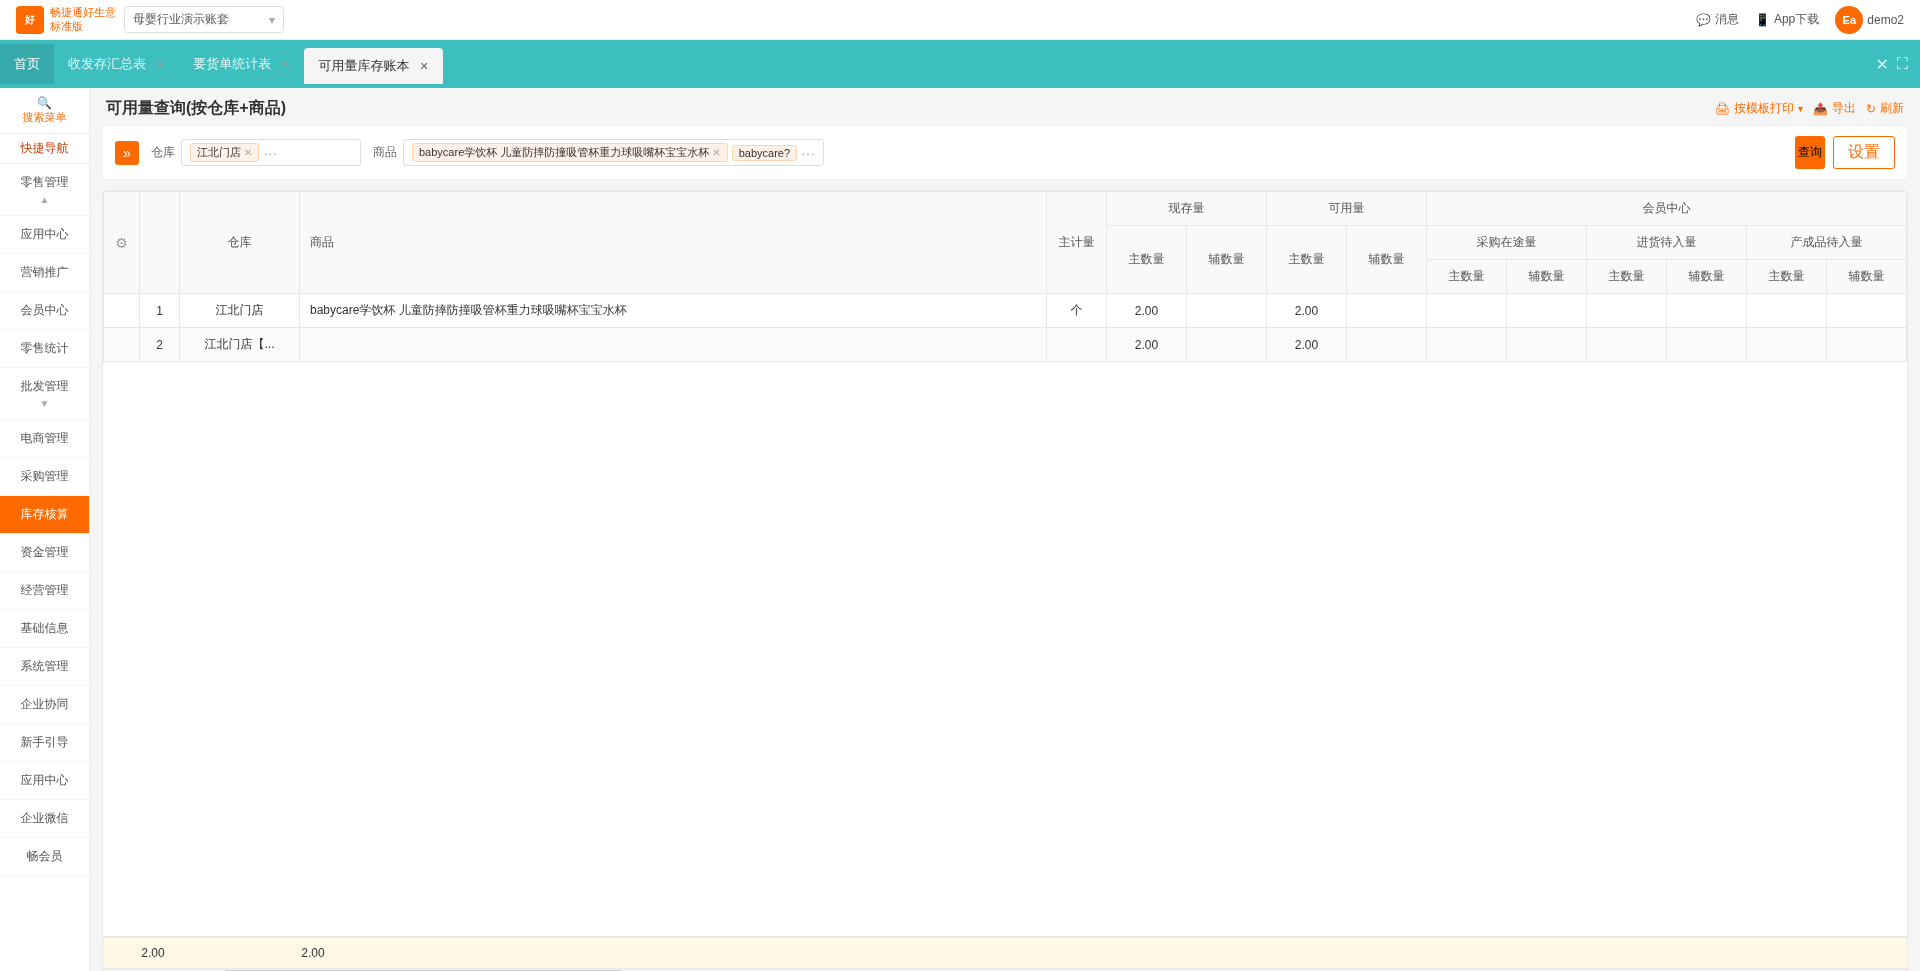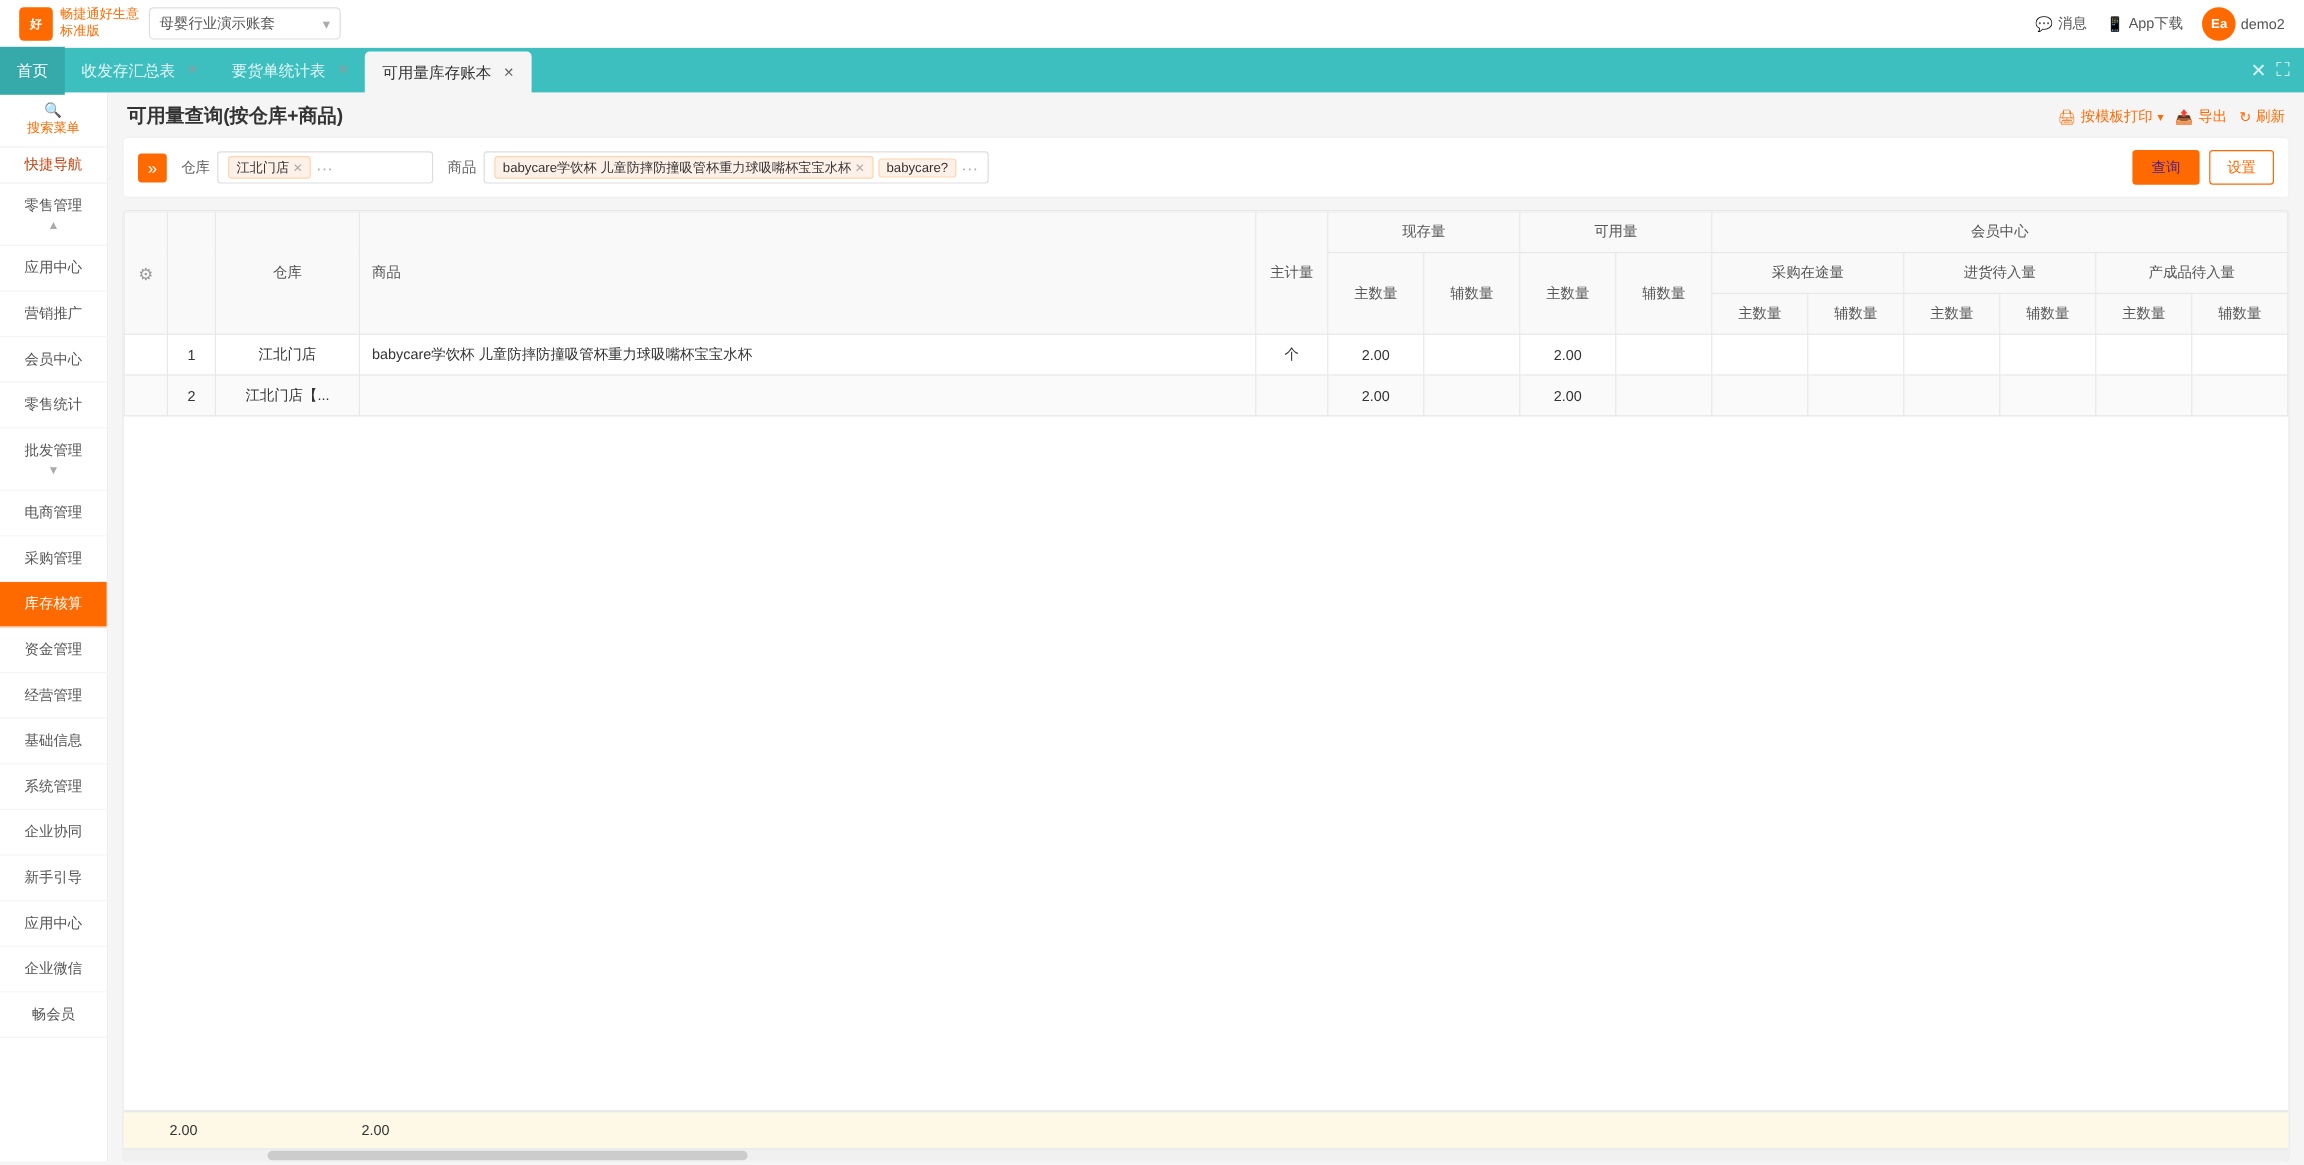--- a/index.html
+++ b/index.html
@@ -77,21 +77,21 @@
       align-items: center;
       justify-content: center;
       color: white;
       font-size: 11px;
       font-weight: bold;
       overflow: hidden;
     }
 
     
     .tab-bar {
-      height: 37px;
+      height: 48px;
       background: #3ebfbf;
       display: flex;
       align-items: center;
       padding: 0 0 0 0;
       position: relative;
     }
     .tab-item {
       height: 40px;
       display: flex;
       align-items: center;
@@ -289,35 +289,35 @@
       cursor: pointer;
       font-size: 14px;
     }
     .filter-actions-right {
       margin-left: auto;
       display: flex;
       gap: 8px;
     }
     .btn-query {
       background: #ff6a00;
-      color: #4c1d95;
+      color: #000000;
       border: none;
       border-radius: 3px;
-      padding: 5px 16px;
+      padding: 5px 3px;
       cursor: pointer;
       font-size: 12px;
     }
     .btn-settings {
       background: #fff;
       color: #ff6a00;
       border: 1px solid #ff6a00;
       border-radius: 3px;
       padding: 5px 14px;
       cursor: pointer;
-      font-size: 12px;
+      font-size: 16px;
     }
 
     
     .table-area {
       flex: 1;
       margin: 0 12px;
       background: #fff;
       border-radius: 4px;
       border: 1px solid #e8e8e8;
       display: flex;

